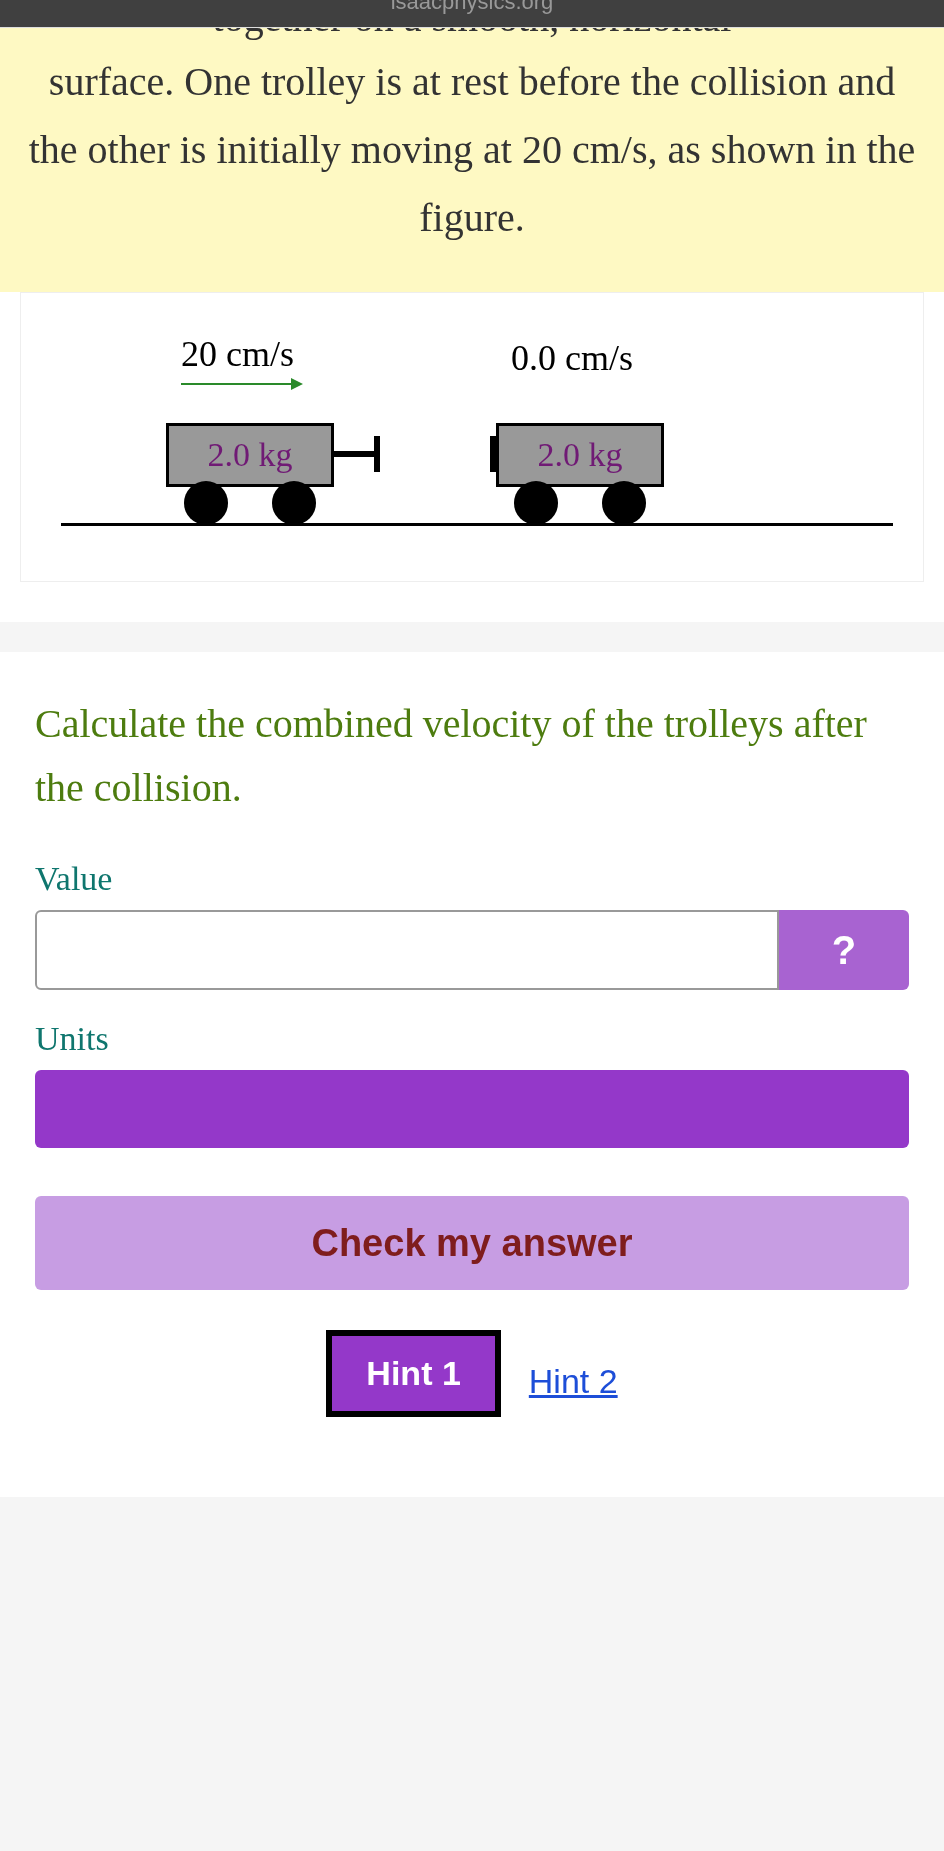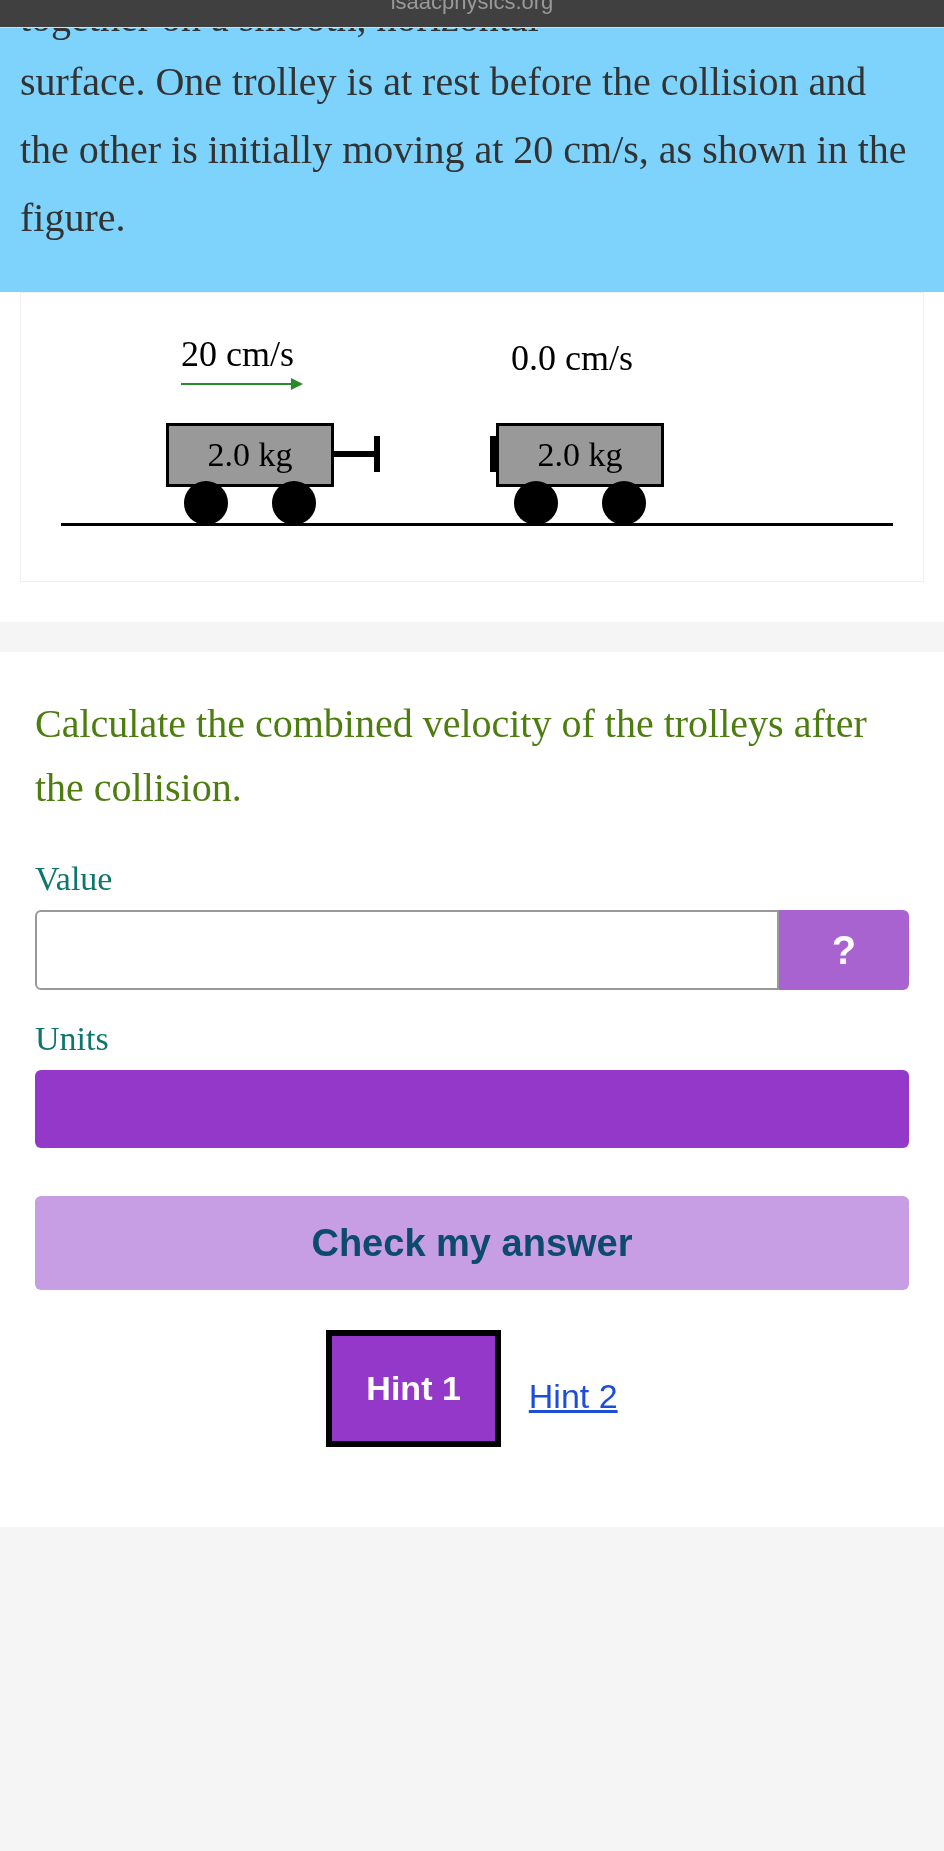--- a/index.html
+++ b/index.html
@@ -14,25 +14,26 @@
     border-bottom: 1px solid #ddd;
     background: #404040;
     text-align: center;
     font-family: -apple-system, Arial, sans-serif;
     font-size: 22px;
     color: #999;
     overflow: hidden;
     line-height: 4px;
   }
   .problem-text {
-    background: #7dd3fc;
+    background: #fef9c3;
     padding: 0 20px 40px 20px;
     font-size: 40px;
     line-height: 1.7;
     color: #333;
+    text-align: center;
   }
   .cutoff-line {
     font-size: 40px;
     color: #333;
     line-height: 1;
     height: 20px;
     overflow: hidden;
     position: relative;
   }
   .cutoff-line span { position: relative; top: -30px; }
@@ -79,21 +80,21 @@
   .t2 { left: 475px; }
   .trolley-body {
     width: 168px;
     height: 64px;
     background: #999;
     border: 3px solid #000;
     font-family: 'Times New Roman', serif;
     font-size: 34px;
     text-align: center;
     line-height: 58px;
-    color: #000000;
+    color: #701a75;
   }
   .wheel {
     width: 44px; height: 44px;
     background: #000;
     border-radius: 50%;
     position: absolute;
     top: 58px;
   }
   .w1 { left: 18px; }
   .w2 { left: 106px; }
@@ -161,39 +162,39 @@
     background: #9438c9;
     border: none;
     border-radius: 6px;
     margin-bottom: 48px;
     cursor: pointer;
   }
   .check-btn {
     width: 100%;
     height: 94px;
     background: #c79de3;
-    color: #0c4a6e;
+    color: #7f1d1d;
     border: none;
     border-radius: 6px;
     font-size: 38px;
     font-weight: 700;
     font-family: -apple-system, Arial, sans-serif;
     cursor: pointer;
     margin-bottom: 40px;
   }
   .hints {
     text-align: center;
     margin-bottom: 40px;
   }
   .hint1 {
     display: inline-block;
     background: #9438c9;
     color: #fff;
     border: 6px solid #000;
-    padding: 33px 34px;
+    padding: 18px 34px;
     font-size: 34px;
     font-weight: 600;
     font-family: -apple-system, Arial, sans-serif;
     margin-right: 24px;
     cursor: pointer;
   }
   .hint2 {
     display: inline-block;
     color: #1d4ed8;
     font-size: 34px;

